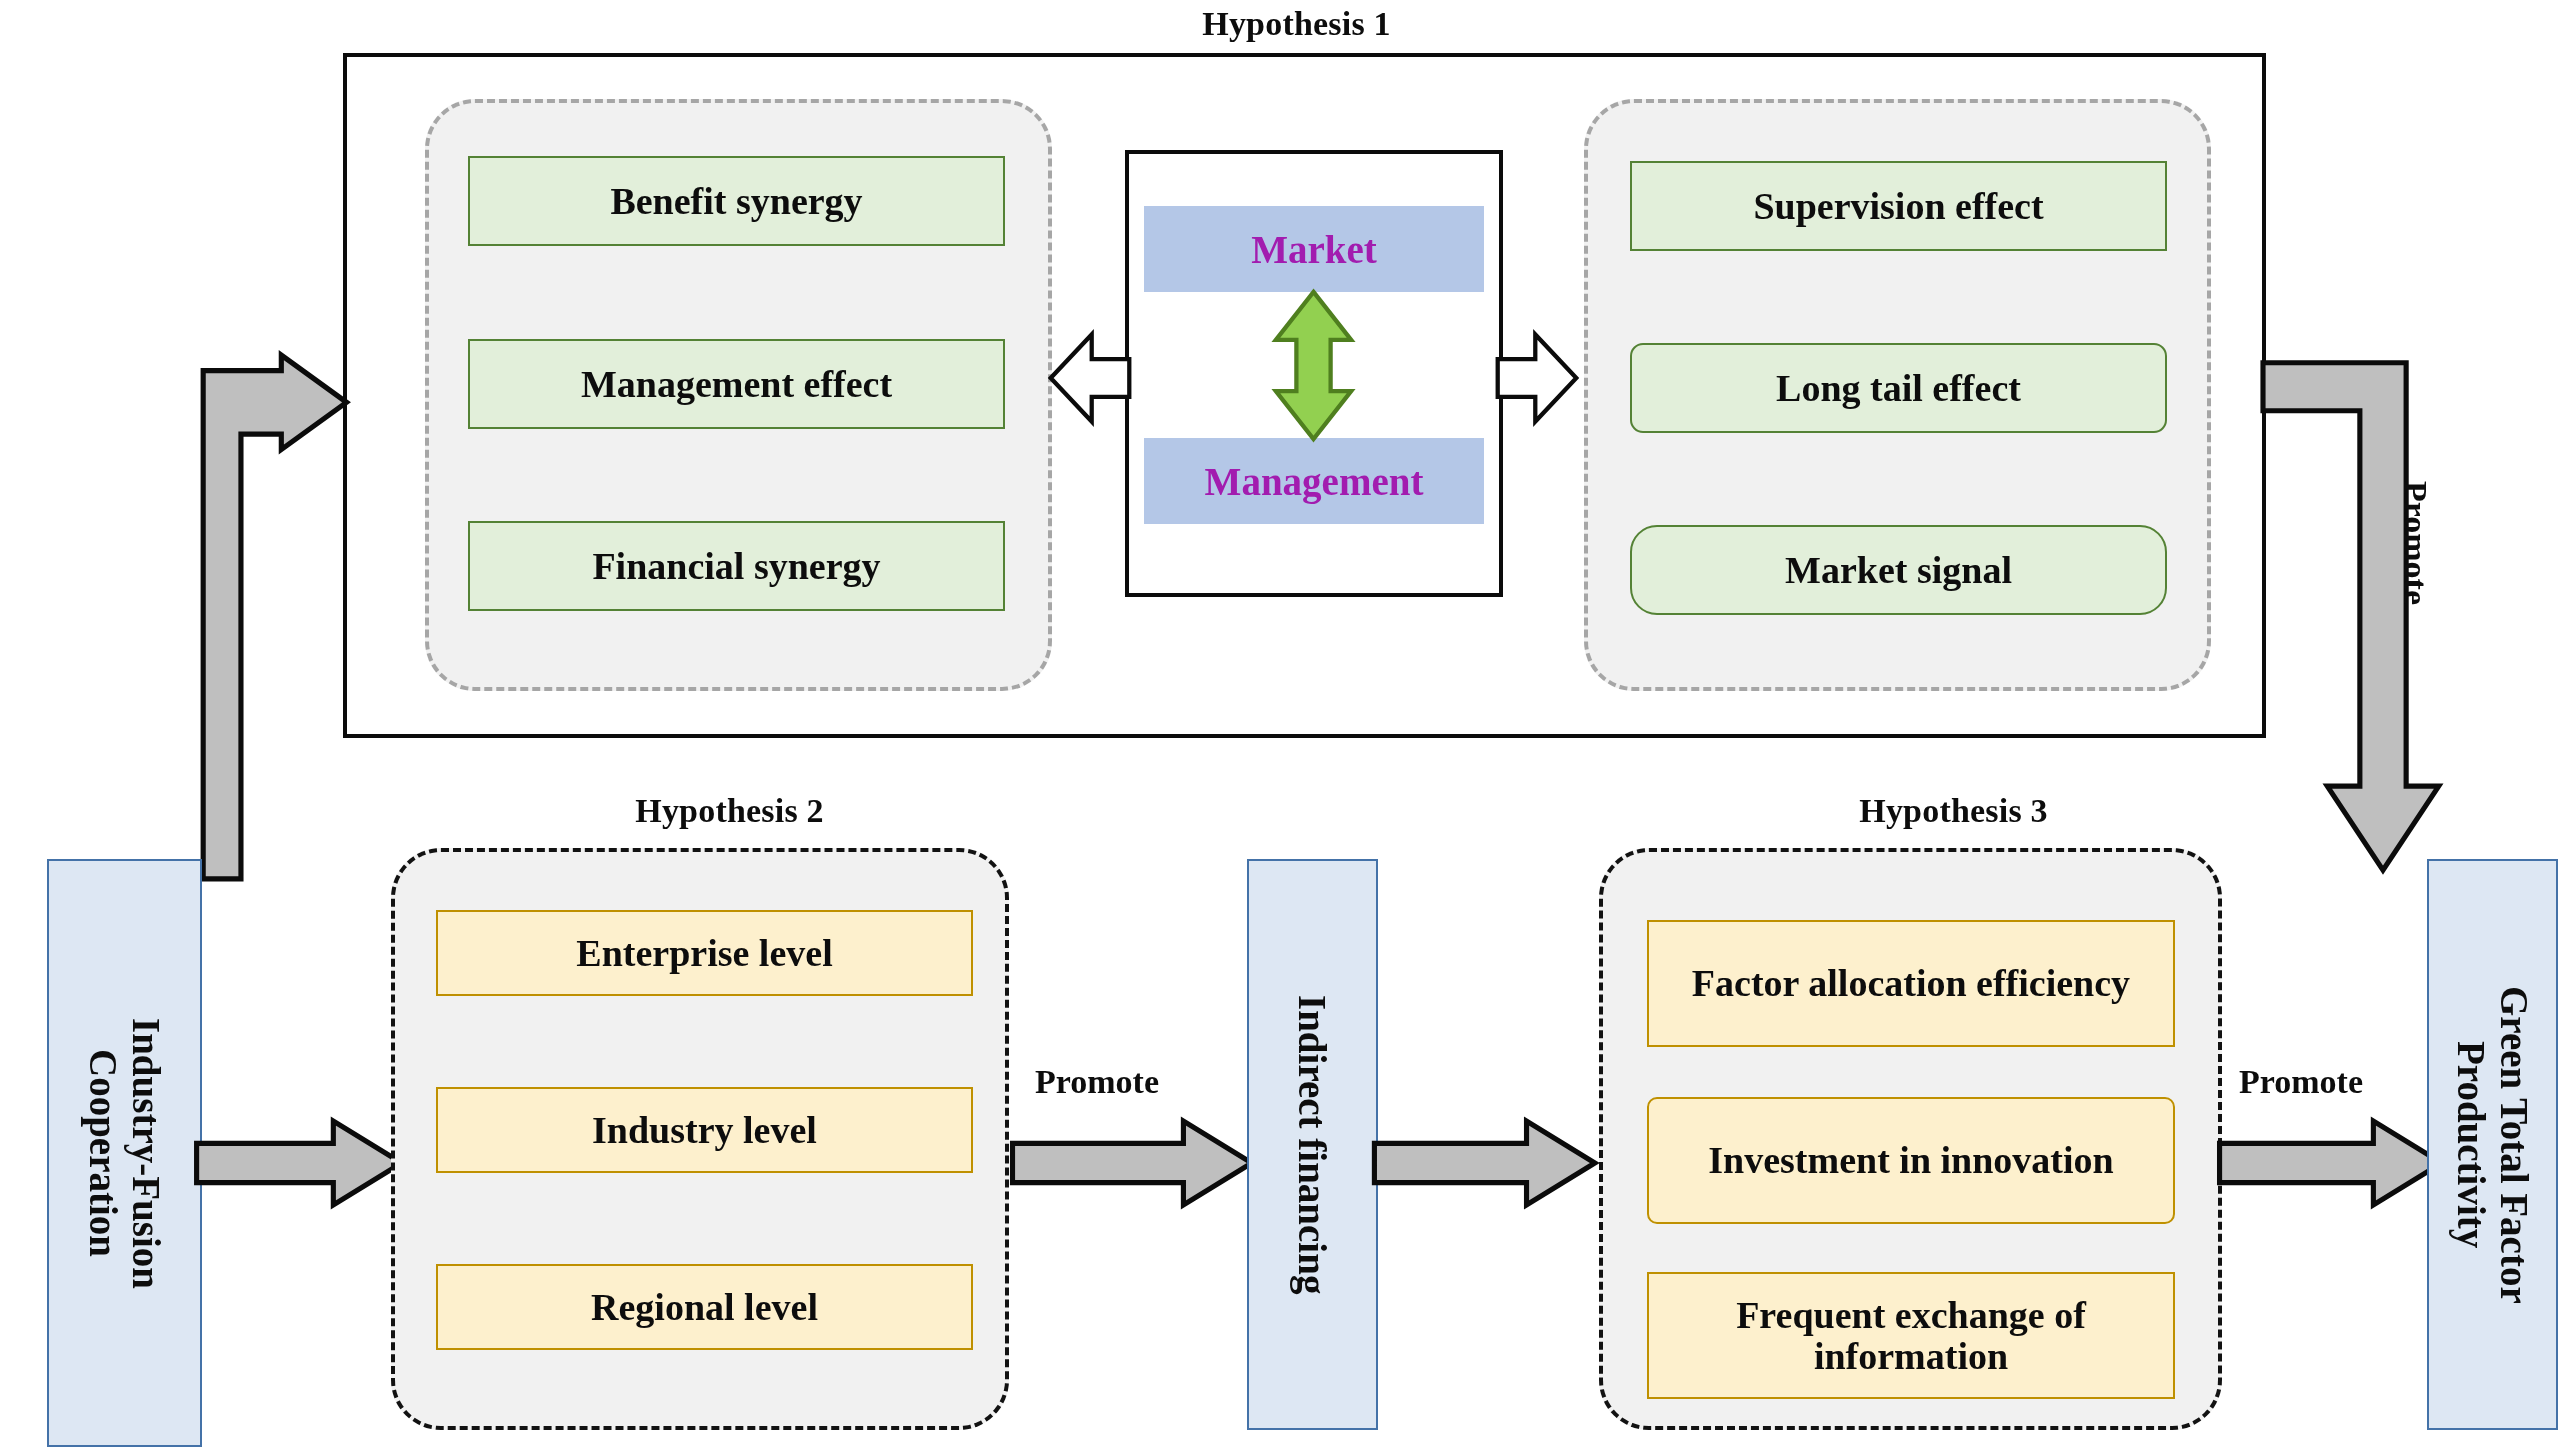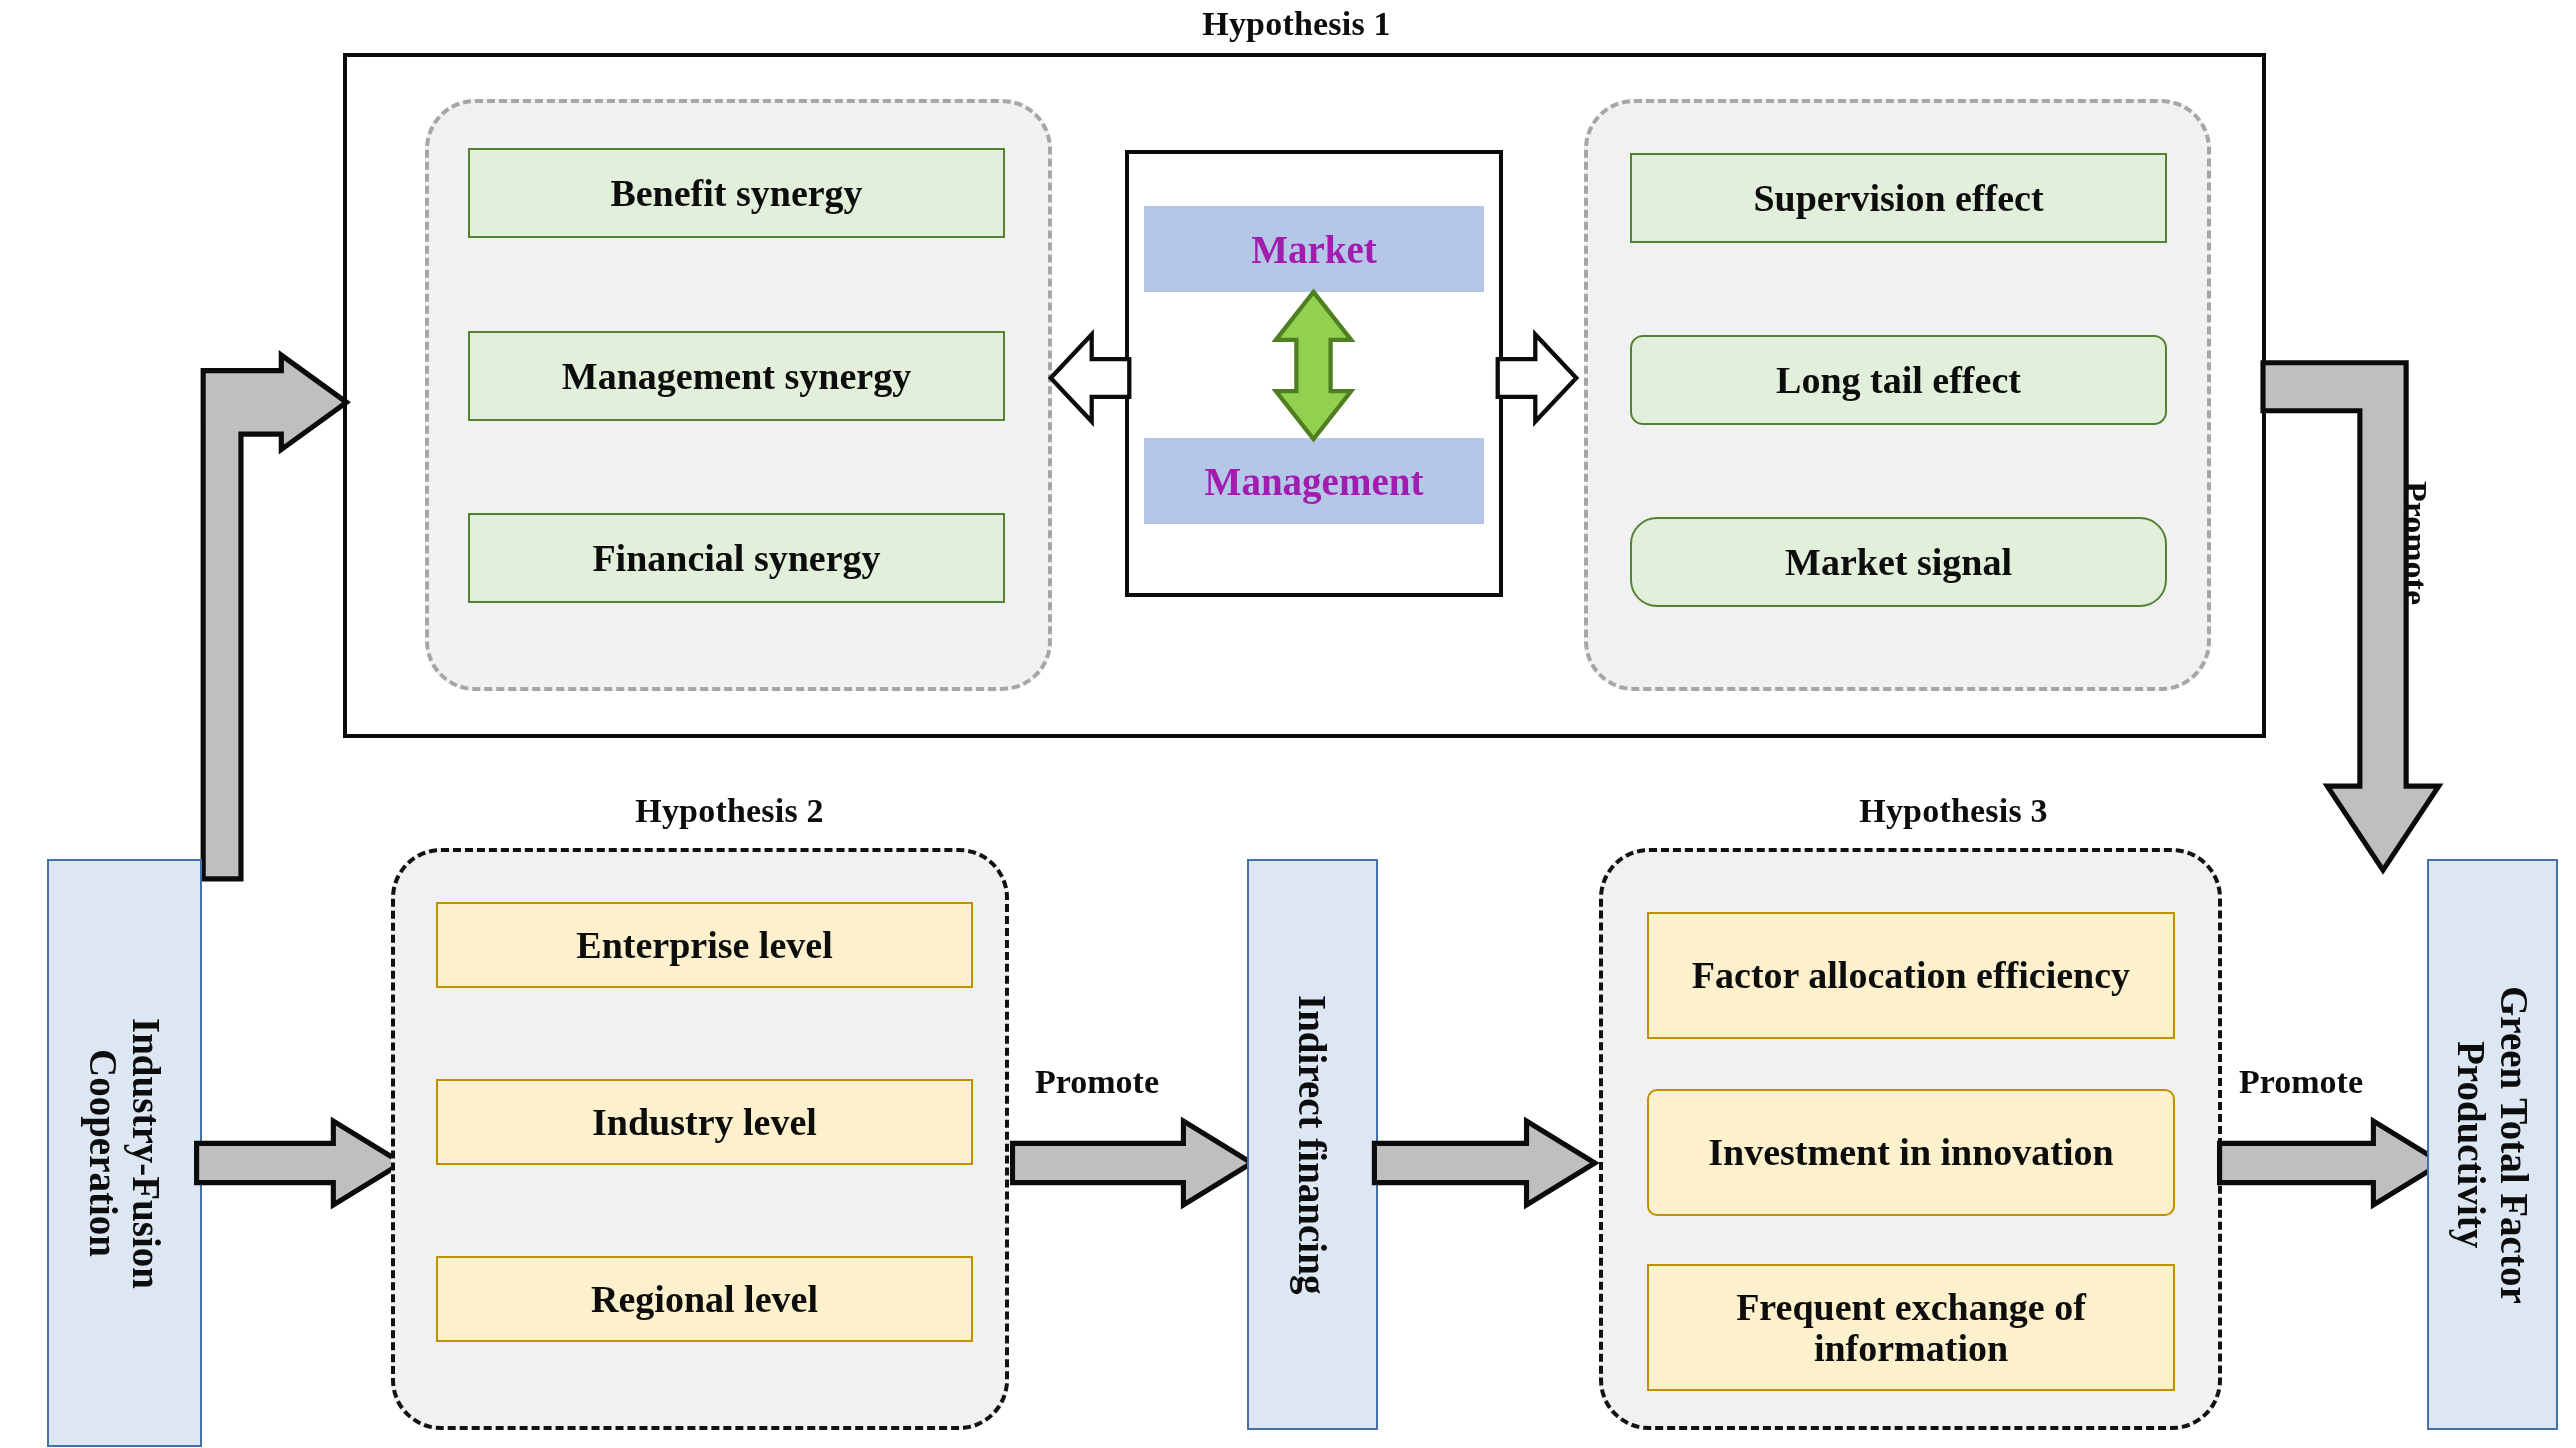--- a/index.html
+++ b/index.html
@@ -27,20 +27,21 @@
     background:#f1f1f1;border-radius:50px;
   }
   .panel-gray{border:4.3px dashed #a6a6a6;}
   .panel-black{border:4.3px dashed #121212;}
 
   
   .item{
     display:flex;align-items:center;justify-content:center;
     text-align:center;font-weight:bold;color:#0d0d0d;
     line-height:1.06;
+    margin-top:8px;
   }
   .item-green{background:#e2efda;border:2.6px solid #548235;font-size:38px;}
   .item-yellow{background:#fdf0cd;border:2.6px solid #bf9000;font-size:38px;}
 
   
   .blue-box{
     background:#dde7f3;border:2.6px solid #4472a8;
     display:flex;align-items:center;justify-content:center;
   }
   .blue-box .vtext{
@@ -73,21 +74,21 @@
 <div class="stage">
 
   <div class="abs hyp-title" style="left:1099px;top:5.2px;width:395px;">Hypothesis 1</div>
 
   <div class="abs h1-frame" style="left:343px;top:53px;width:1923px;height:685px;"></div>
 
   <div class="abs panel panel-gray" style="left:425px;top:99px;width:627px;height:592px;"></div>
 
   <div class="abs item item-green" style="left:468px;top:148px;width:537px;height:90px;">Benefit synergy</div>
 
-  <div class="abs item item-green" style="left:468px;top:331px;width:537px;height:90px;">Management synergy</div>
+  <div class="abs item item-green" style="left:468px;top:331px;width:537px;height:90px;">Management effect</div>
 
   <div class="abs item item-green" style="left:468px;top:513px;width:537px;height:90px;">Financial synergy</div>
 
   <div class="abs mg-frame" style="left:1125px;top:150px;width:378px;height:447px;"></div>
 
   <div class="abs mg-cell" style="left:1144px;top:206px;width:340px;height:86px;">Market</div>
 
   <div class="abs mg-cell" style="left:1144px;top:438px;width:340px;height:86px;">Management</div>
 
   <div class="abs" style="left:1269px;top:290px;width:89px;height:151px;">

